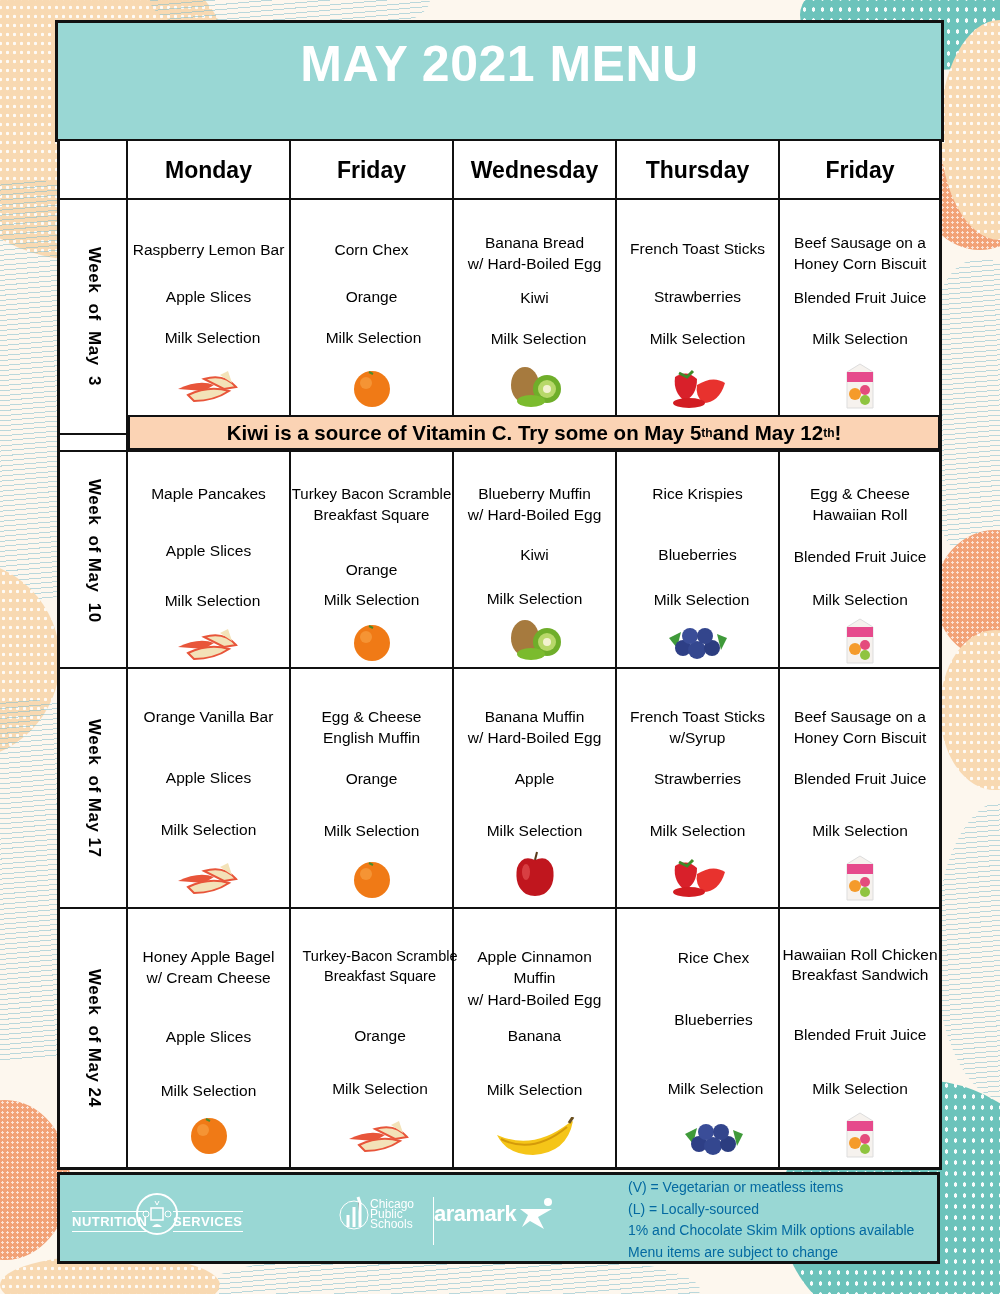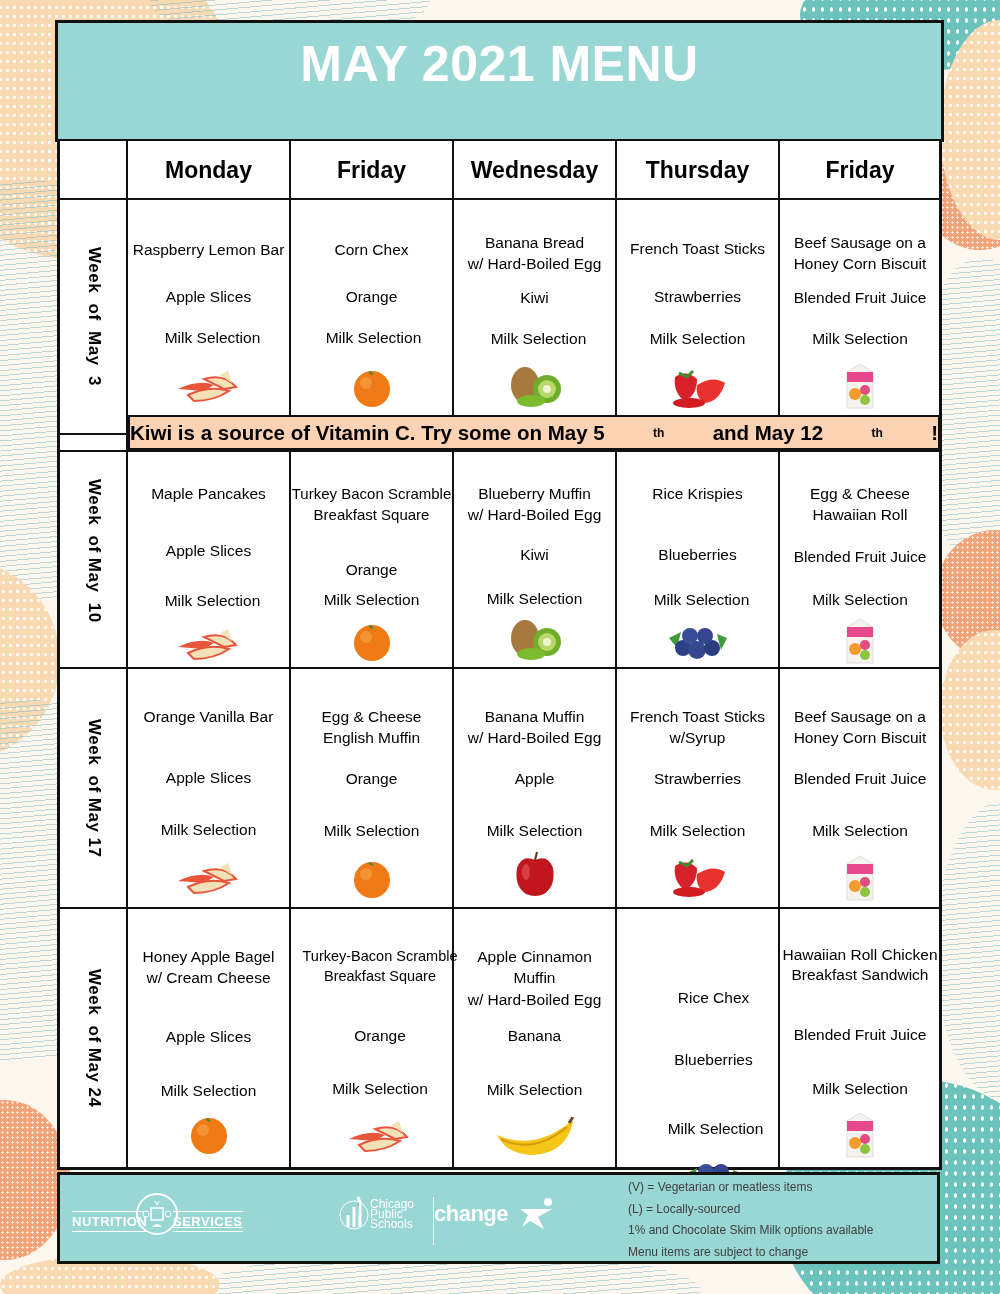--- a/index.html
+++ b/index.html
@@ -76,48 +76,48 @@
   .cell {
     position: absolute;
     text-align: center; font-size: 15.5px; line-height: 21px;
   }
   .cell .line { position: absolute; left: 0; right: 0; white-space: nowrap; }
   .cell .pic { position: absolute; left: 50%; transform: translateX(-50%); }
 
   .banner {
     position: absolute; left: 128px; top: 415px; width: 812px; height: 35px;
     background: #fbd3b4; border: 2px solid #111; z-index: 4;
-    display: flex; align-items: center; justify-content: space-between;
+    display: flex; align-items: center; justify-content: center;
     font-weight: bold; font-size: 20.5px;
   }
   .banner sup { font-size: 12px; vertical-align: 8px; }
 
   
   .footer {
     position: absolute; left: 57px; top: 1172px; width: 883px; height: 92px;
     background: #99d7d4; border: 3px solid #111;
   }
   .ns-logo { position: absolute; left: 12px; top: 12px; width: 184px; height: 68px; color: #fff; }
   .ns-left, .ns-right {
     position: absolute; top: 24px; font-size: 13px; font-weight: bold; letter-spacing: 0.5px; color: #fff;
     border-top: 1.5px solid #fff; border-bottom: 1.5px solid #fff; padding: 2px 0;
   }
   .ns-left { left: 0; }
-  .ns-right { left: 101px; text-decoration: underline; }
+  .ns-right { left: 101px; }
   .ns-circle {
     position: absolute; left: 64px; top: 6px; width: 42px; height: 42px;
     border: 2px solid #fff; border-radius: 50%;
   }
   .cps { position: absolute; left: 278px; top: 18px; width: 80px; height: 50px; color: #fff; }
   .cps-text { position: absolute; left: 32px; top: 6px; font-size: 12px; line-height: 10px; color: #fff; }
   .divider-v { position: absolute; left: 373px; top: 22px; width: 1px; height: 48px; background: #fff; }
   .aramark { position: absolute; left: 374px; top: 26px; color: #fff; font-size: 22px; font-weight: bold; letter-spacing: -0.5px; }
   .aramark-star { position: absolute; left: 458px; top: 22px; }
   .notes {
-    position: absolute; left: 568px; top: 2px; color: #404040; font-size: 12px; line-height: 21.5px;
+    position: absolute; left: 568px; top: 2px; color: #0369a1; font-size: 14px; line-height: 21.5px;
   }
 </style>
 </head>
 <body>
 
 <div class="bg">
   <div class="blob dots-peach" style="left:-80px;top:-60px;width:320px;height:320px;"></div>
   <div class="blob lines" style="left:-120px;top:180px;width:260px;height:420px;border-radius:40%;"></div>
   <div class="blob dots-peach" style="left:-140px;top:560px;width:200px;height:200px;"></div>
   <div class="blob lines" style="left:-80px;top:700px;width:180px;height:360px;border-radius:30%;"></div>
@@ -419,21 +419,21 @@
       <div class="line" style="top:116px">Banana</div>
       <div class="line" style="top:170px">Milk Selection</div>
       <div class="pic" style="top:208px">
         <svg width="84" height="40" viewBox="0 0 84 40">
             <path d="M4 18 Q40 34 76 6 L80 4 Q74 36 40 38 Q14 38 4 18 Z" fill="#f5c518"></path>
             <path d="M8 22 Q40 38 74 10" stroke="#d49a0a" stroke-width="2" fill="none"></path>
             <path d="M76 6 L80 0" stroke="#6a5020" stroke-width="3"></path>
           </svg>
       </div>
     </div>
-    <div class="cell" style="left:557px;width:193px;top:808px;height:258px">
+    <div class="cell" style="left:557px;width:193px;top:768px;height:258px">
       <div class="line" style="top:38px">Rice Chex</div>
       <div class="line" style="top:100px">Blueberries</div>
       <div class="line" style="top:169px;left:4px">Milk Selection</div>
       <div class="pic" style="top:211px">
         <svg width="62" height="38" viewBox="0 0 62 38">
             <path d="M2 14 L14 8 L10 24 Z" fill="#3f9a3a"></path>
             <path d="M50 10 L60 14 L54 26 Z" fill="#3f9a3a"></path>
             <circle cx="16" cy="24" r="8" fill="#2e3f86"></circle>
             <circle cx="30" cy="26" r="9" fill="#34478f"></circle>
             <circle cx="45" cy="24" r="8" fill="#2c3d80"></circle>
@@ -486,21 +486,21 @@
           <circle cx="16" cy="22" r="14" fill="none" stroke="#fff" stroke-width="1"></circle>
           <path d="M20 4 L22 10 L22 34 M16 14 L16 34 M10 22 L10 34" stroke="#fff" stroke-width="3"></path>
         </svg>
       <div class="cps-text">
           <div>Chicago</div>
           <div>Public</div>
           <div>Schools</div>
         </div>
     </div>
     <div class="divider-v"></div>
-    <div class="aramark" style="left:374px">change</div>
+    <div class="aramark" style="left:374px">aramark</div>
     <div class="aramark-star">
       <svg width="40" height="34" viewBox="0 0 40 34">
           <circle cx="30" cy="5" r="4" fill="#fff"></circle>
           <path d="M2 12 L34 12 L20 20 L26 32 L12 24 L4 30 L10 18 Z" fill="#fff"></path>
         </svg>
     </div>
     <div class="notes">
       <div>(V) = Vegetarian or meatless items</div>
       <div>(L) = Locally-sourced</div>
       <div>1% and Chocolate Skim Milk options available</div>

